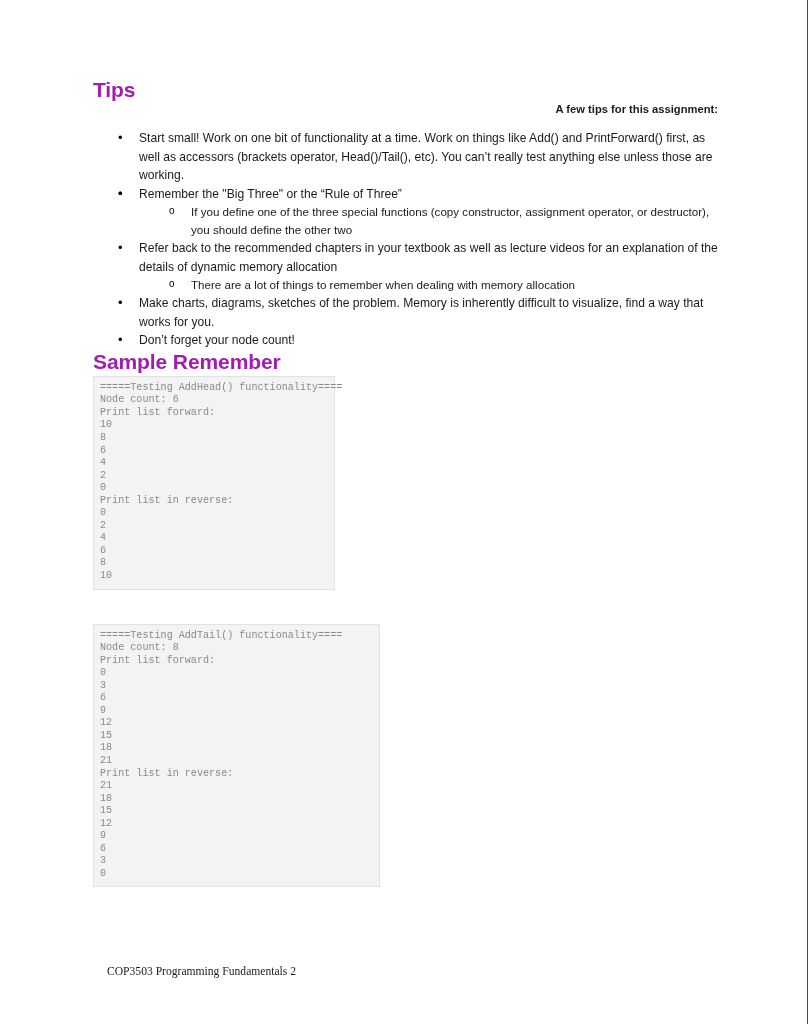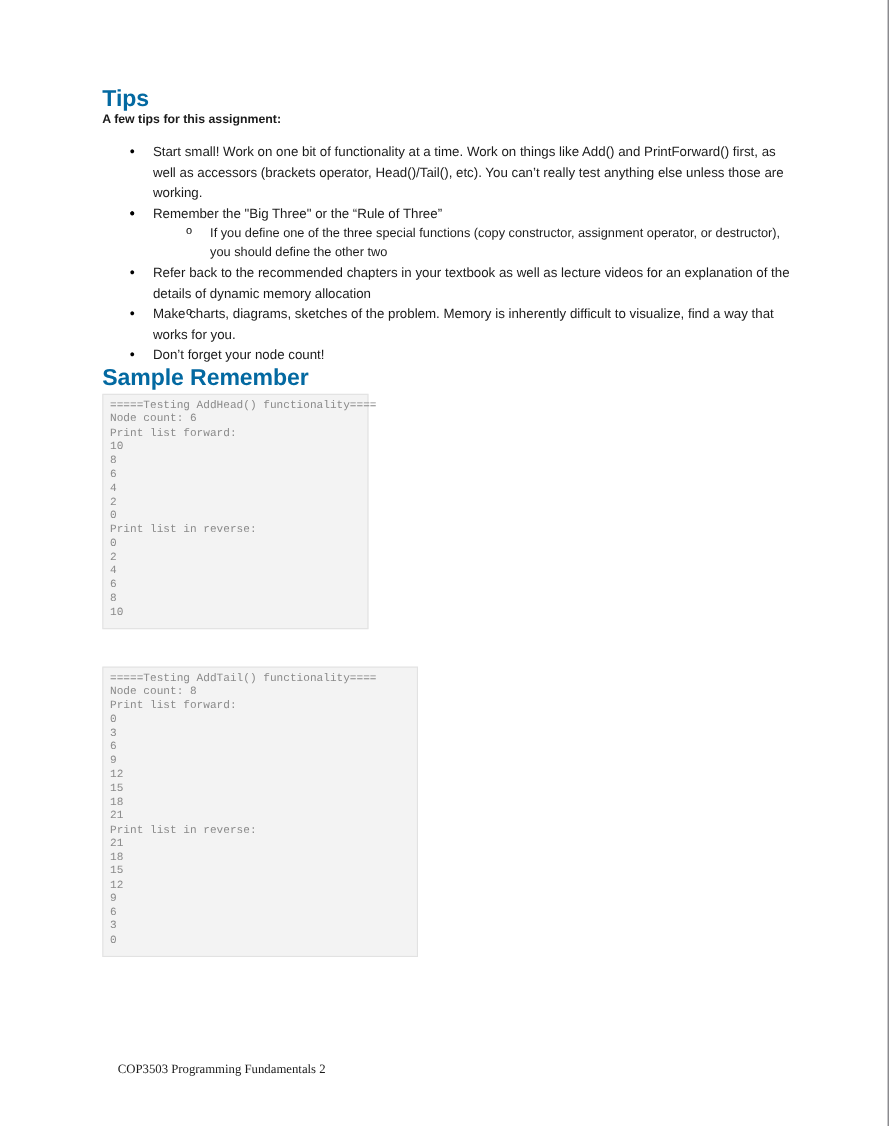--- a/index.html
+++ b/index.html
@@ -24,38 +24,39 @@
   }
   .content {
     position: absolute;
     left: 93px;
     top: 78px;
     width: 625px;
   }
 
   
   h1.doc-heading {
-    color: #0369a1;
+    color: #a21caf;
     font-family: "Liberation Sans", sans-serif;
     font-size: 21px;
     font-weight: bold;
     letter-spacing: -0.1px;
     margin: 0;
     padding: 0;
     line-height: 1.15;
   }
   .heading-tips { margin-bottom: 11px; }
   .heading-sample { margin-top: 28px; margin-bottom: 8px; }
 
   .intro-line {
     font-size: 11.2px;
     font-weight: bold;
     color: #1a1a1a;
     line-height: 1.35;
     margin: 0 0 12px 0;
+    text-align: right;
   }
 
   
   ul.bullets {
     list-style: none;
     margin: 0;
     padding: 0;
   }
   ul.bullets > li {
     position: relative;
@@ -149,20 +150,21 @@
             <span>If you define one of the three special functions (copy constructor, assignment operator, or destructor), you should define the other two</span>
           </li>
         </ul>
       </li>
       <li>
         <span class="b-mark">•</span>
         <span>Refer back to the recommended chapters in your textbook as well as lecture videos for an explanation of the details of dynamic memory allocation</span>
         <ul class="subbullets">
           <li>
             <span class="b-mark">o</span>
+            <span>There are a lot of things to remember when dealing with memory allocation</span>
           </li>
         </ul>
       </li>
       <li>
         <span class="b-mark">•</span>
         <span>Make charts, diagrams, sketches of the problem. Memory is inherently difficult to visualize, find a way that works for you.</span>
       </li>
       <li>
         <span class="b-mark">•</span>
         <span>Don’t forget your node count!</span>

